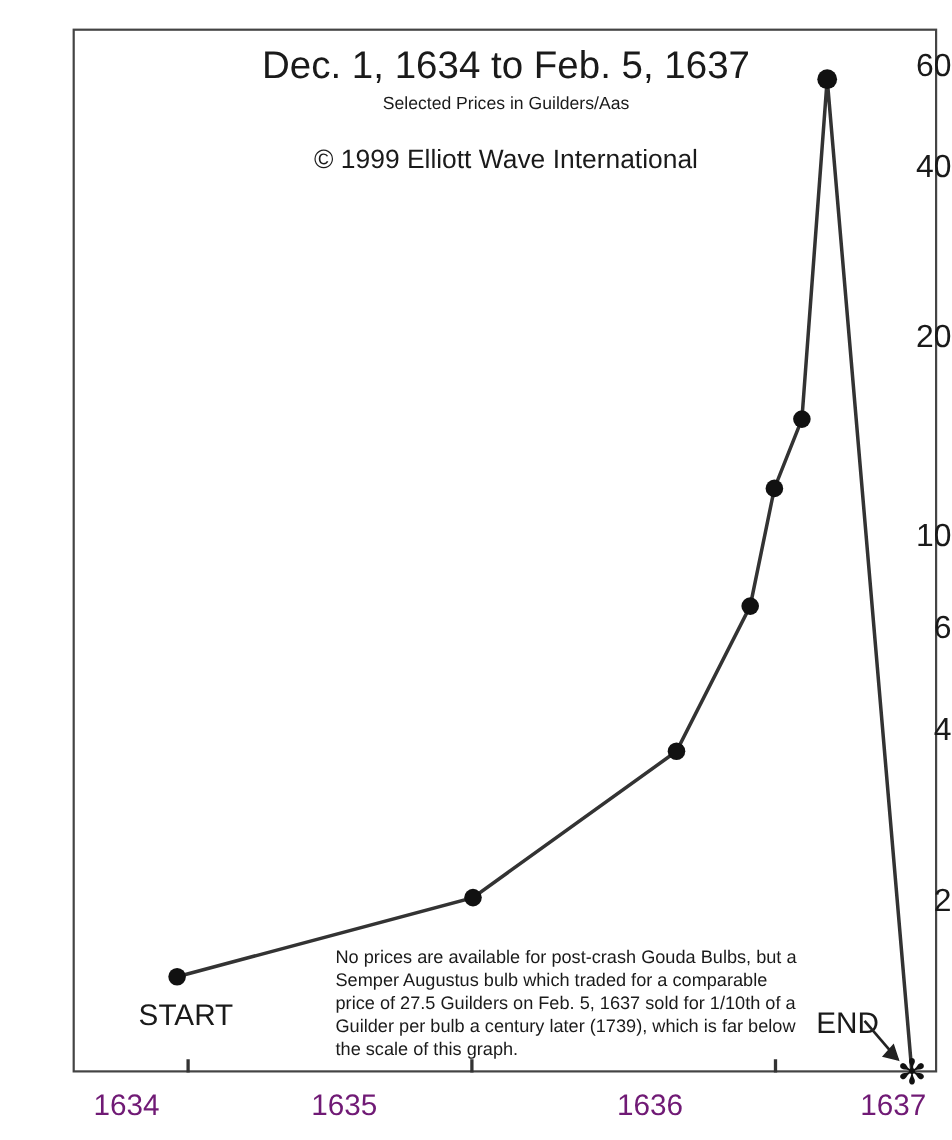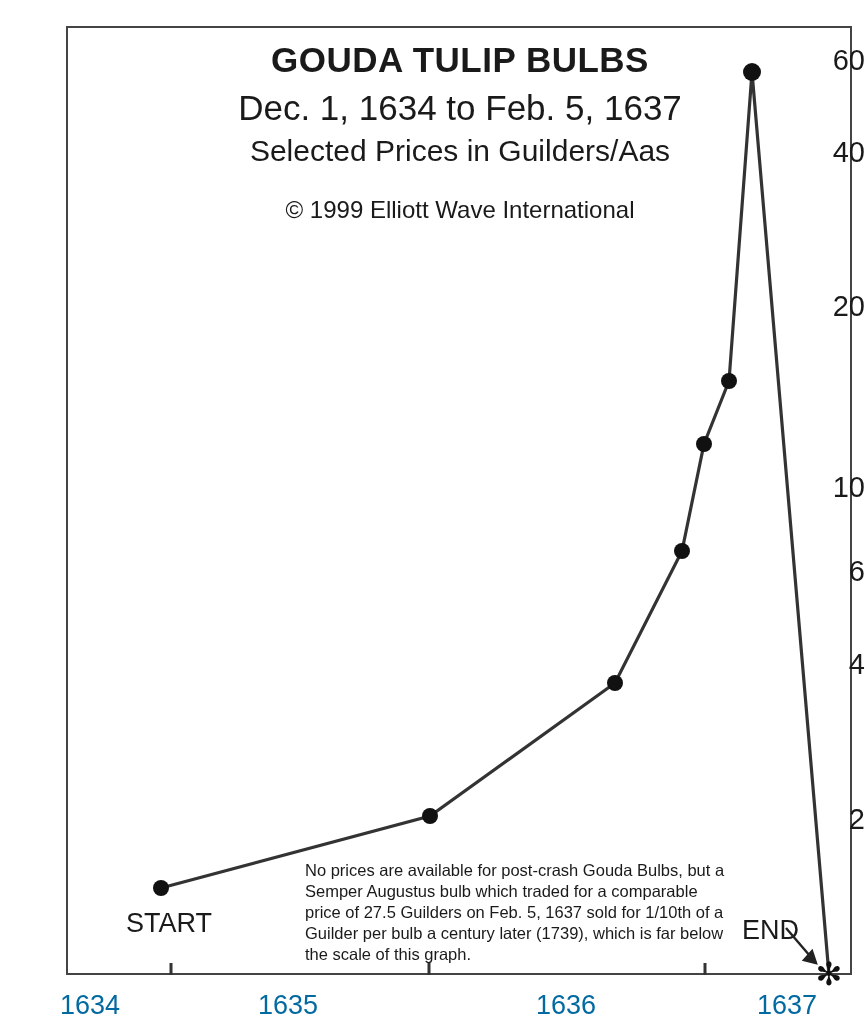--- a/index.html
+++ b/index.html
@@ -44,22 +44,23 @@
     position: absolute;
     right: 0;
     width: 56px;
     text-align: right;
     font-size: 29px;
     color: #1a1a1a;
     line-height: 1;
   }
   .xtick-label {
     position: absolute;
+    text-align: center;
     font-size: 27px;
-    color: #0369a1;
+    color: #701a75;
     line-height: 1;
     width: 110px;
   }
   .title-block {
     position: absolute;
     left: 90px;
     top: 40px;
     width: 740px;
     text-align: center;
   }
@@ -67,21 +68,21 @@
     font-size: 35px;
     font-weight: bold;
     letter-spacing: 0.5px;
     margin-bottom: 8px;
   }
   .t2 {
     font-size: 35px;
     margin-bottom: 6px;
   }
   .t3 {
-    font-size: 30px;
+    font-size: 16px;
     margin-bottom: 20px;
   }
   .t4 {
     font-size: 26px;
   }
   .copyright {
     font-size: 24px;
     margin-top: 28px;
   }
   .note {
@@ -120,21 +121,20 @@
   <div class="ytick-label" style="top:557px;">6</div>
   <div class="ytick-label" style="top:650px;">4</div>
   <div class="ytick-label" style="top:805px;">2</div>
 
   <div class="xtick-label" style="left:60px; top:992px;">1634</div>
   <div class="xtick-label" style="left:258px; top:992px;">1635</div>
   <div class="xtick-label" style="left:536px; top:992px;">1636</div>
   <div class="xtick-label" style="left:757px; top:992px;">1637</div>
 
   <div class="title-block">
-    <div class="t1">GOUDA TULIP BULBS</div>
     <div class="t2">Dec. 1, 1634 to Feb. 5, 1637</div>
     <div class="t3">Selected Prices in Guilders/Aas</div>
     <div class="copyright">© 1999 Elliott Wave International</div>
   </div>
 
   <div class="ann-start">START</div>
   <div class="ann-end">END</div>
   <div class="note">No prices are available for post-crash Gouda Bulbs, but a Semper Augustus bulb which traded for a comparable price of 27.5 Guilders on Feb. 5, 1637 sold for 1/10th of a Guilder per bulb a century later (1739), which is far below the scale of this graph.</div>
 
   <svg class="overlay" viewBox="0 0 865 1036">

